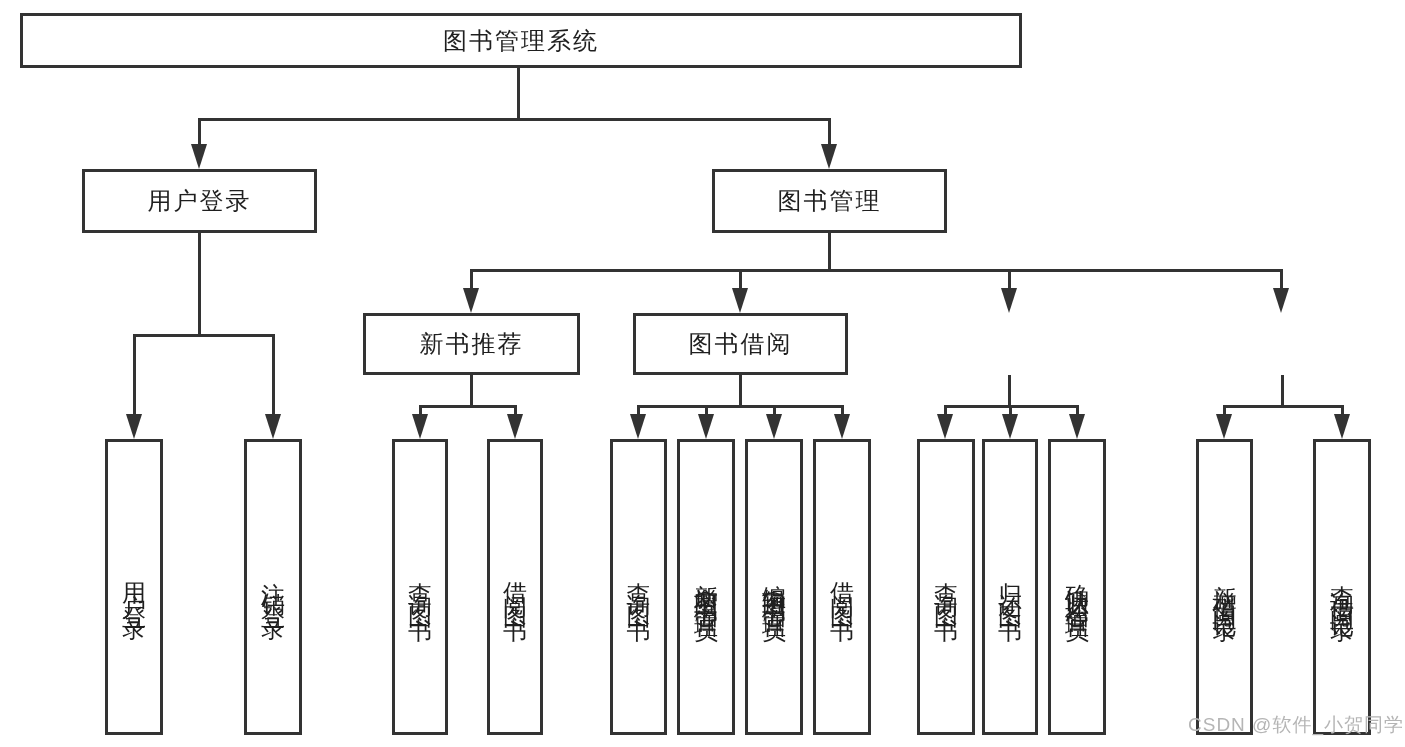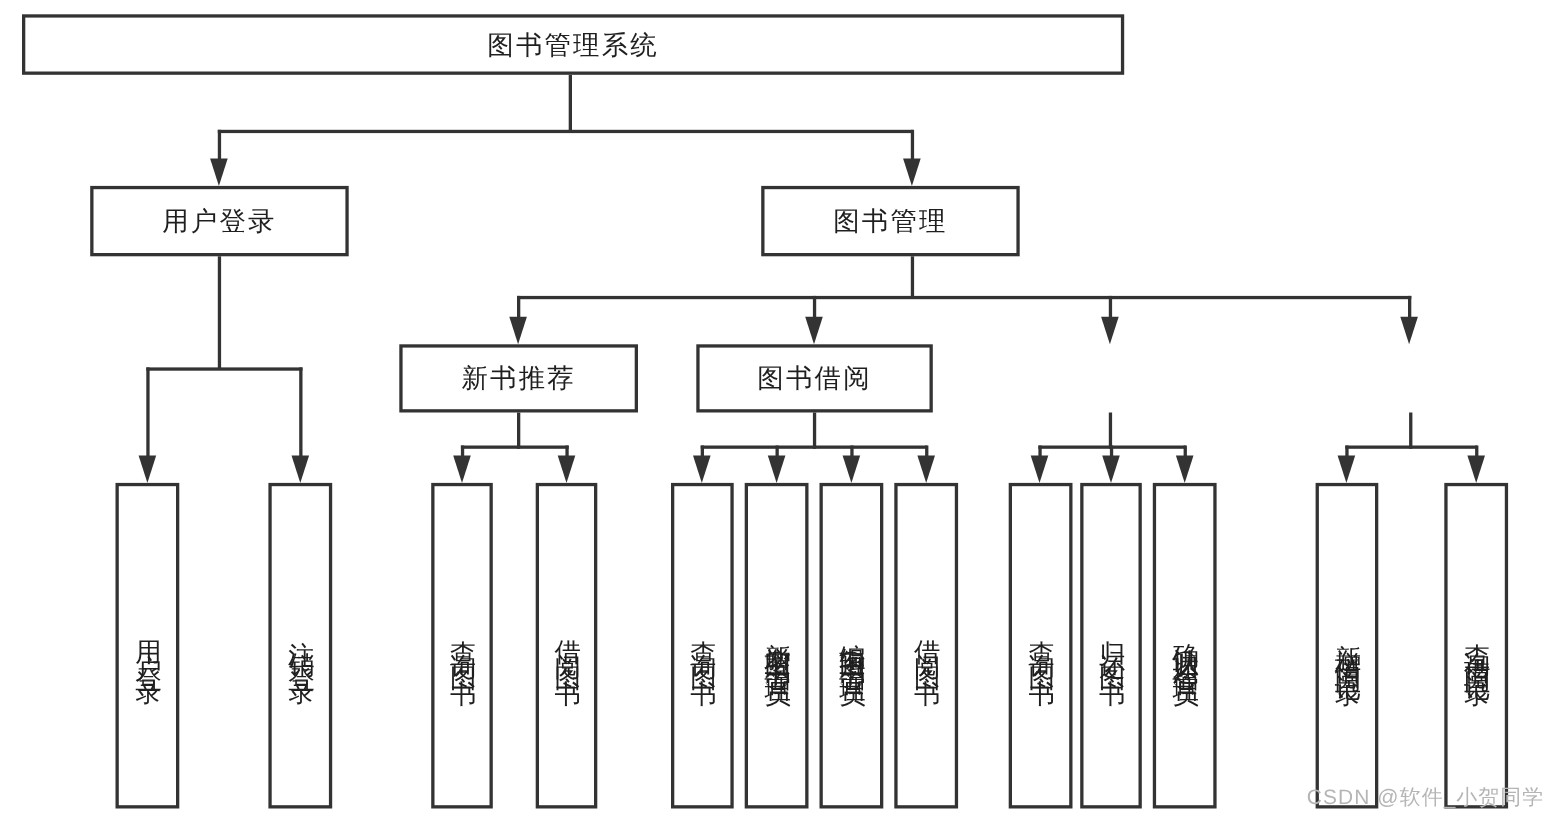--- a/index.html
+++ b/index.html
@@ -43,21 +43,21 @@
   <div class="vline" style="left:517px;top:68px;height:51px"></div>
   <div class="hline" style="left:198px;top:118px;width:632px"></div>
   <div class="vline" style="left:198px;top:118px;height:28px"></div>
   <div class="tri" style="left:191px;top:144px"></div>
   <div class="vline" style="left:828px;top:118px;height:28px"></div>
   <div class="tri" style="left:821px;top:144px"></div>
 
   <div class="box hbox" style="left:82px;top:169px;width:235px;height:64px">
     <span>用户登录</span>
   </div>
-  <div class="box hbox" style="left:692px;top:169px;width:235px;height:64px">
+  <div class="box hbox" style="left:712px;top:169px;width:235px;height:64px">
     <span>图书管理</span>
   </div>
 
   <div class="vline" style="left:198px;top:233px;height:103px"></div>
   <div class="hline" style="left:133px;top:334px;width:142px"></div>
   <div class="vline" style="left:133px;top:334px;height:81px"></div>
   <div class="tri" style="left:126px;top:414px"></div>
   <div class="vline" style="left:272px;top:334px;height:81px"></div>
   <div class="tri" style="left:265px;top:414px"></div>
 

